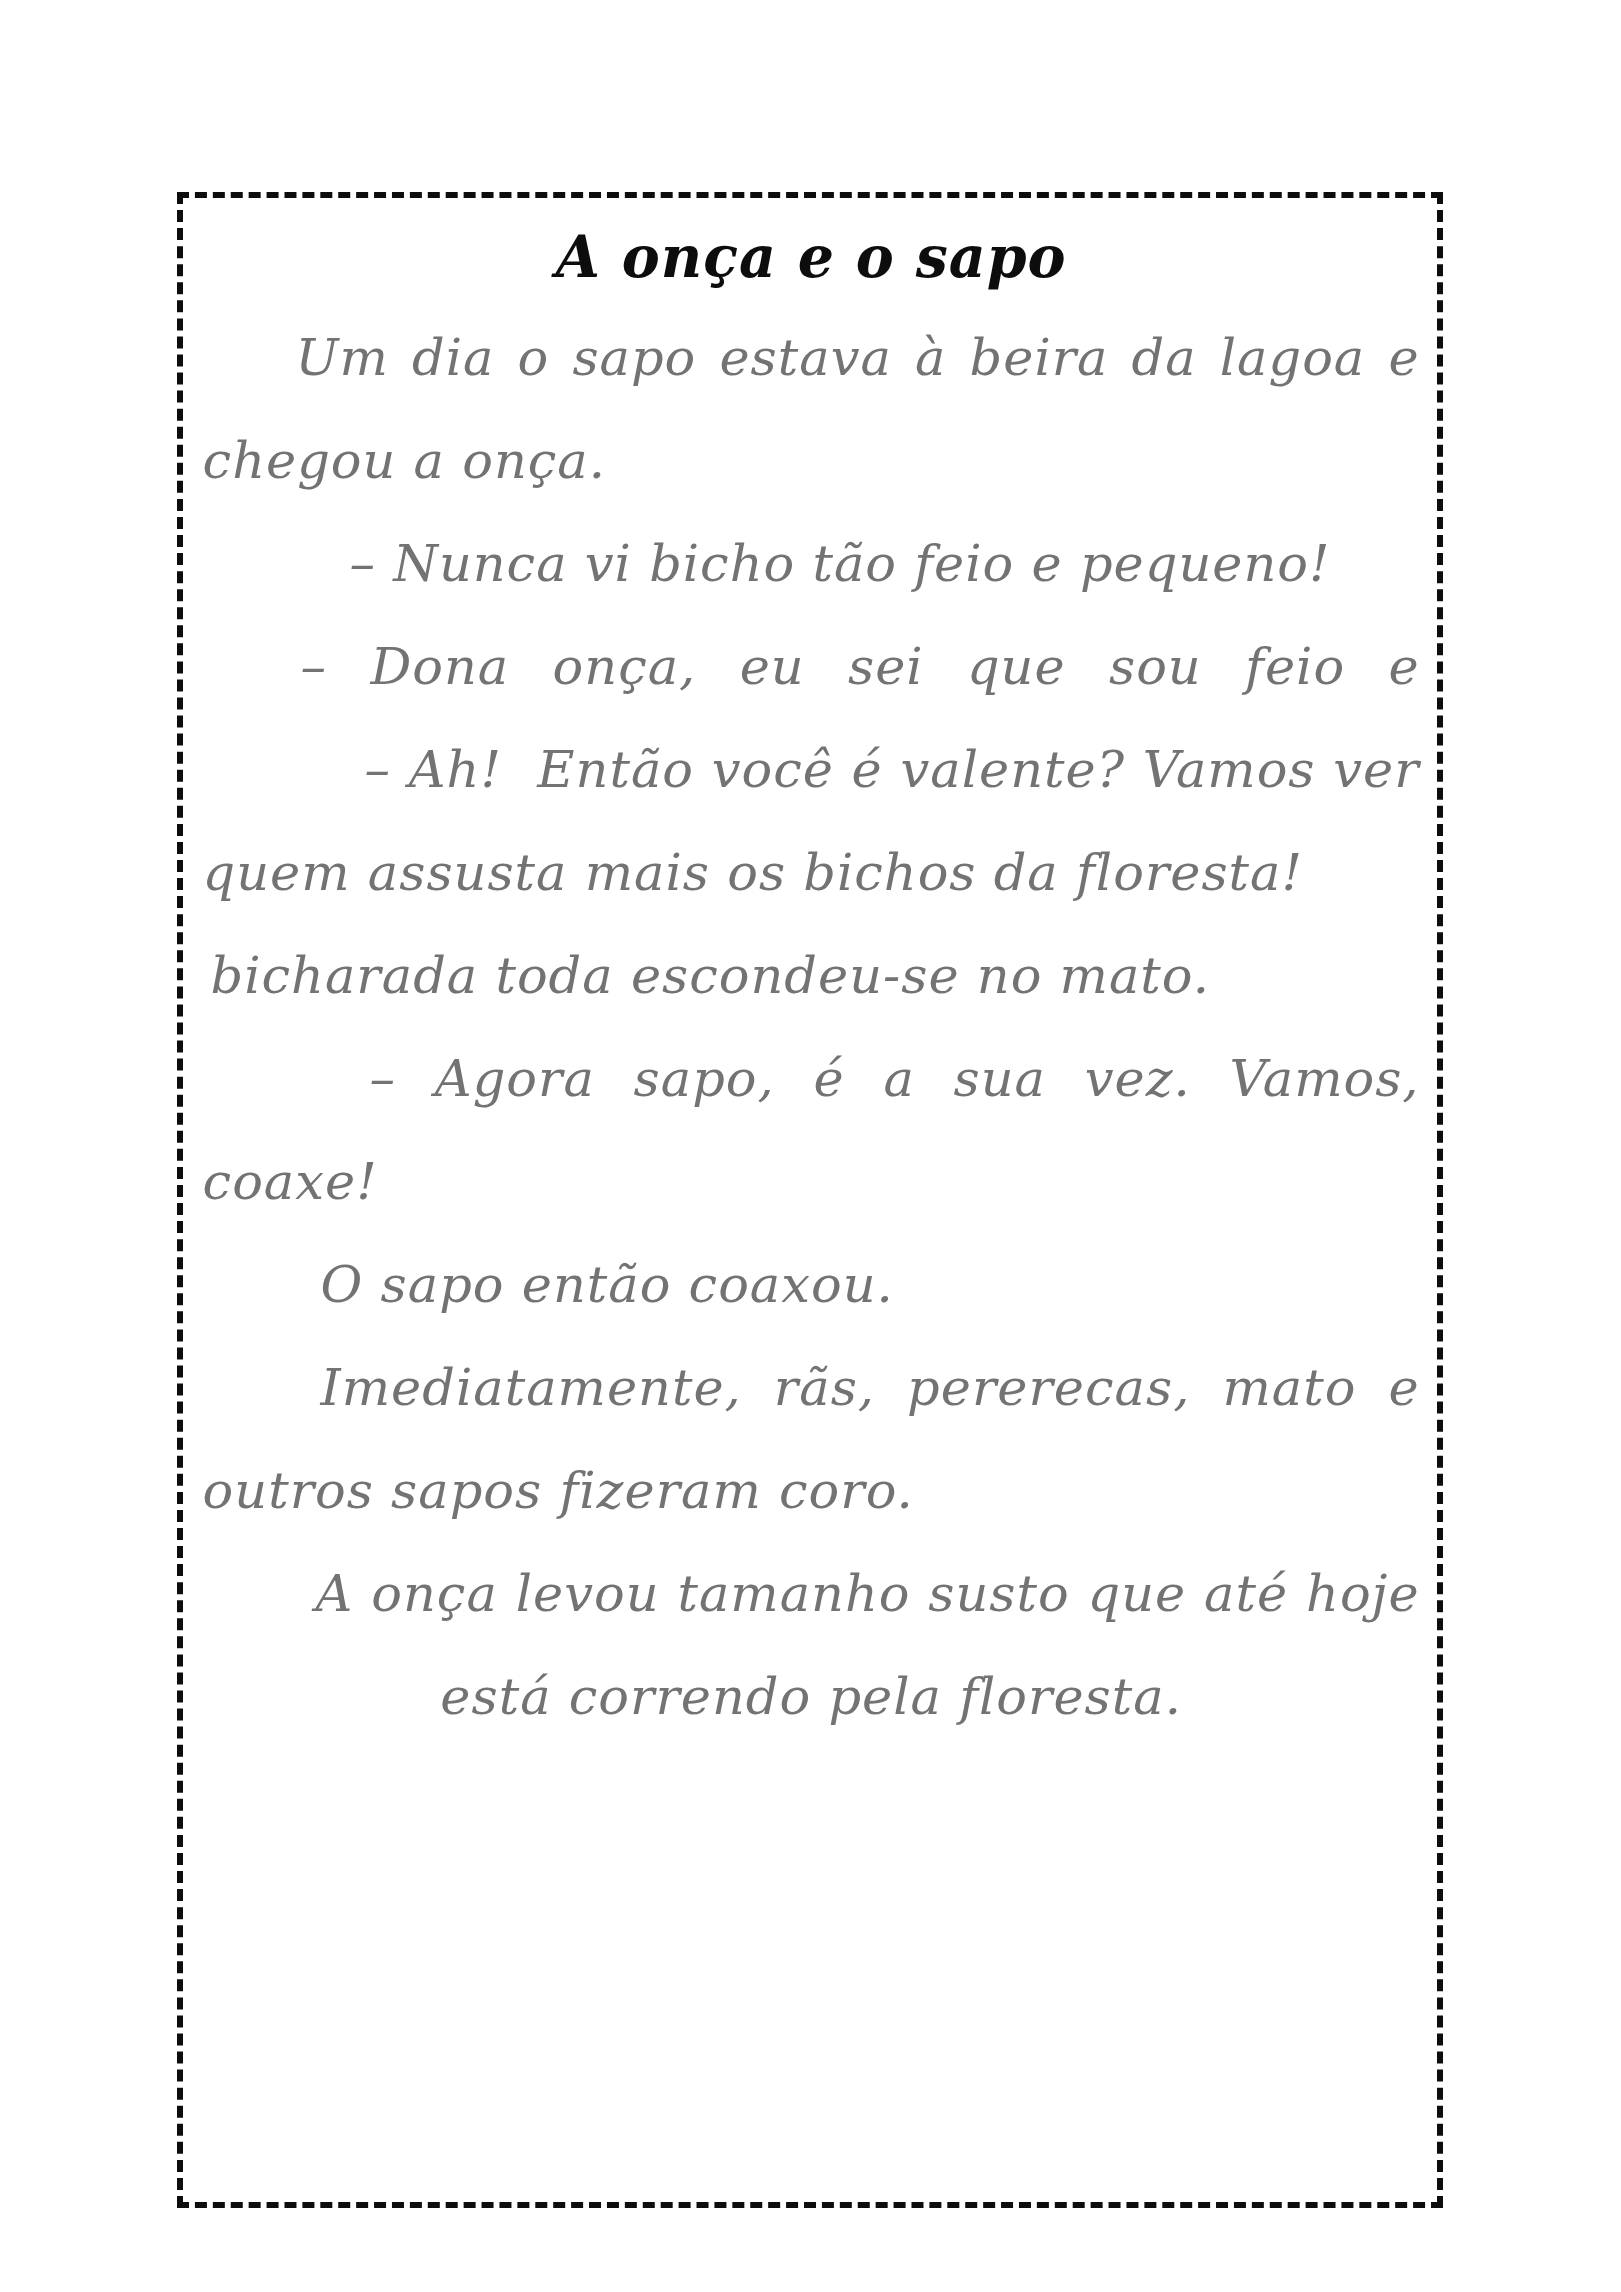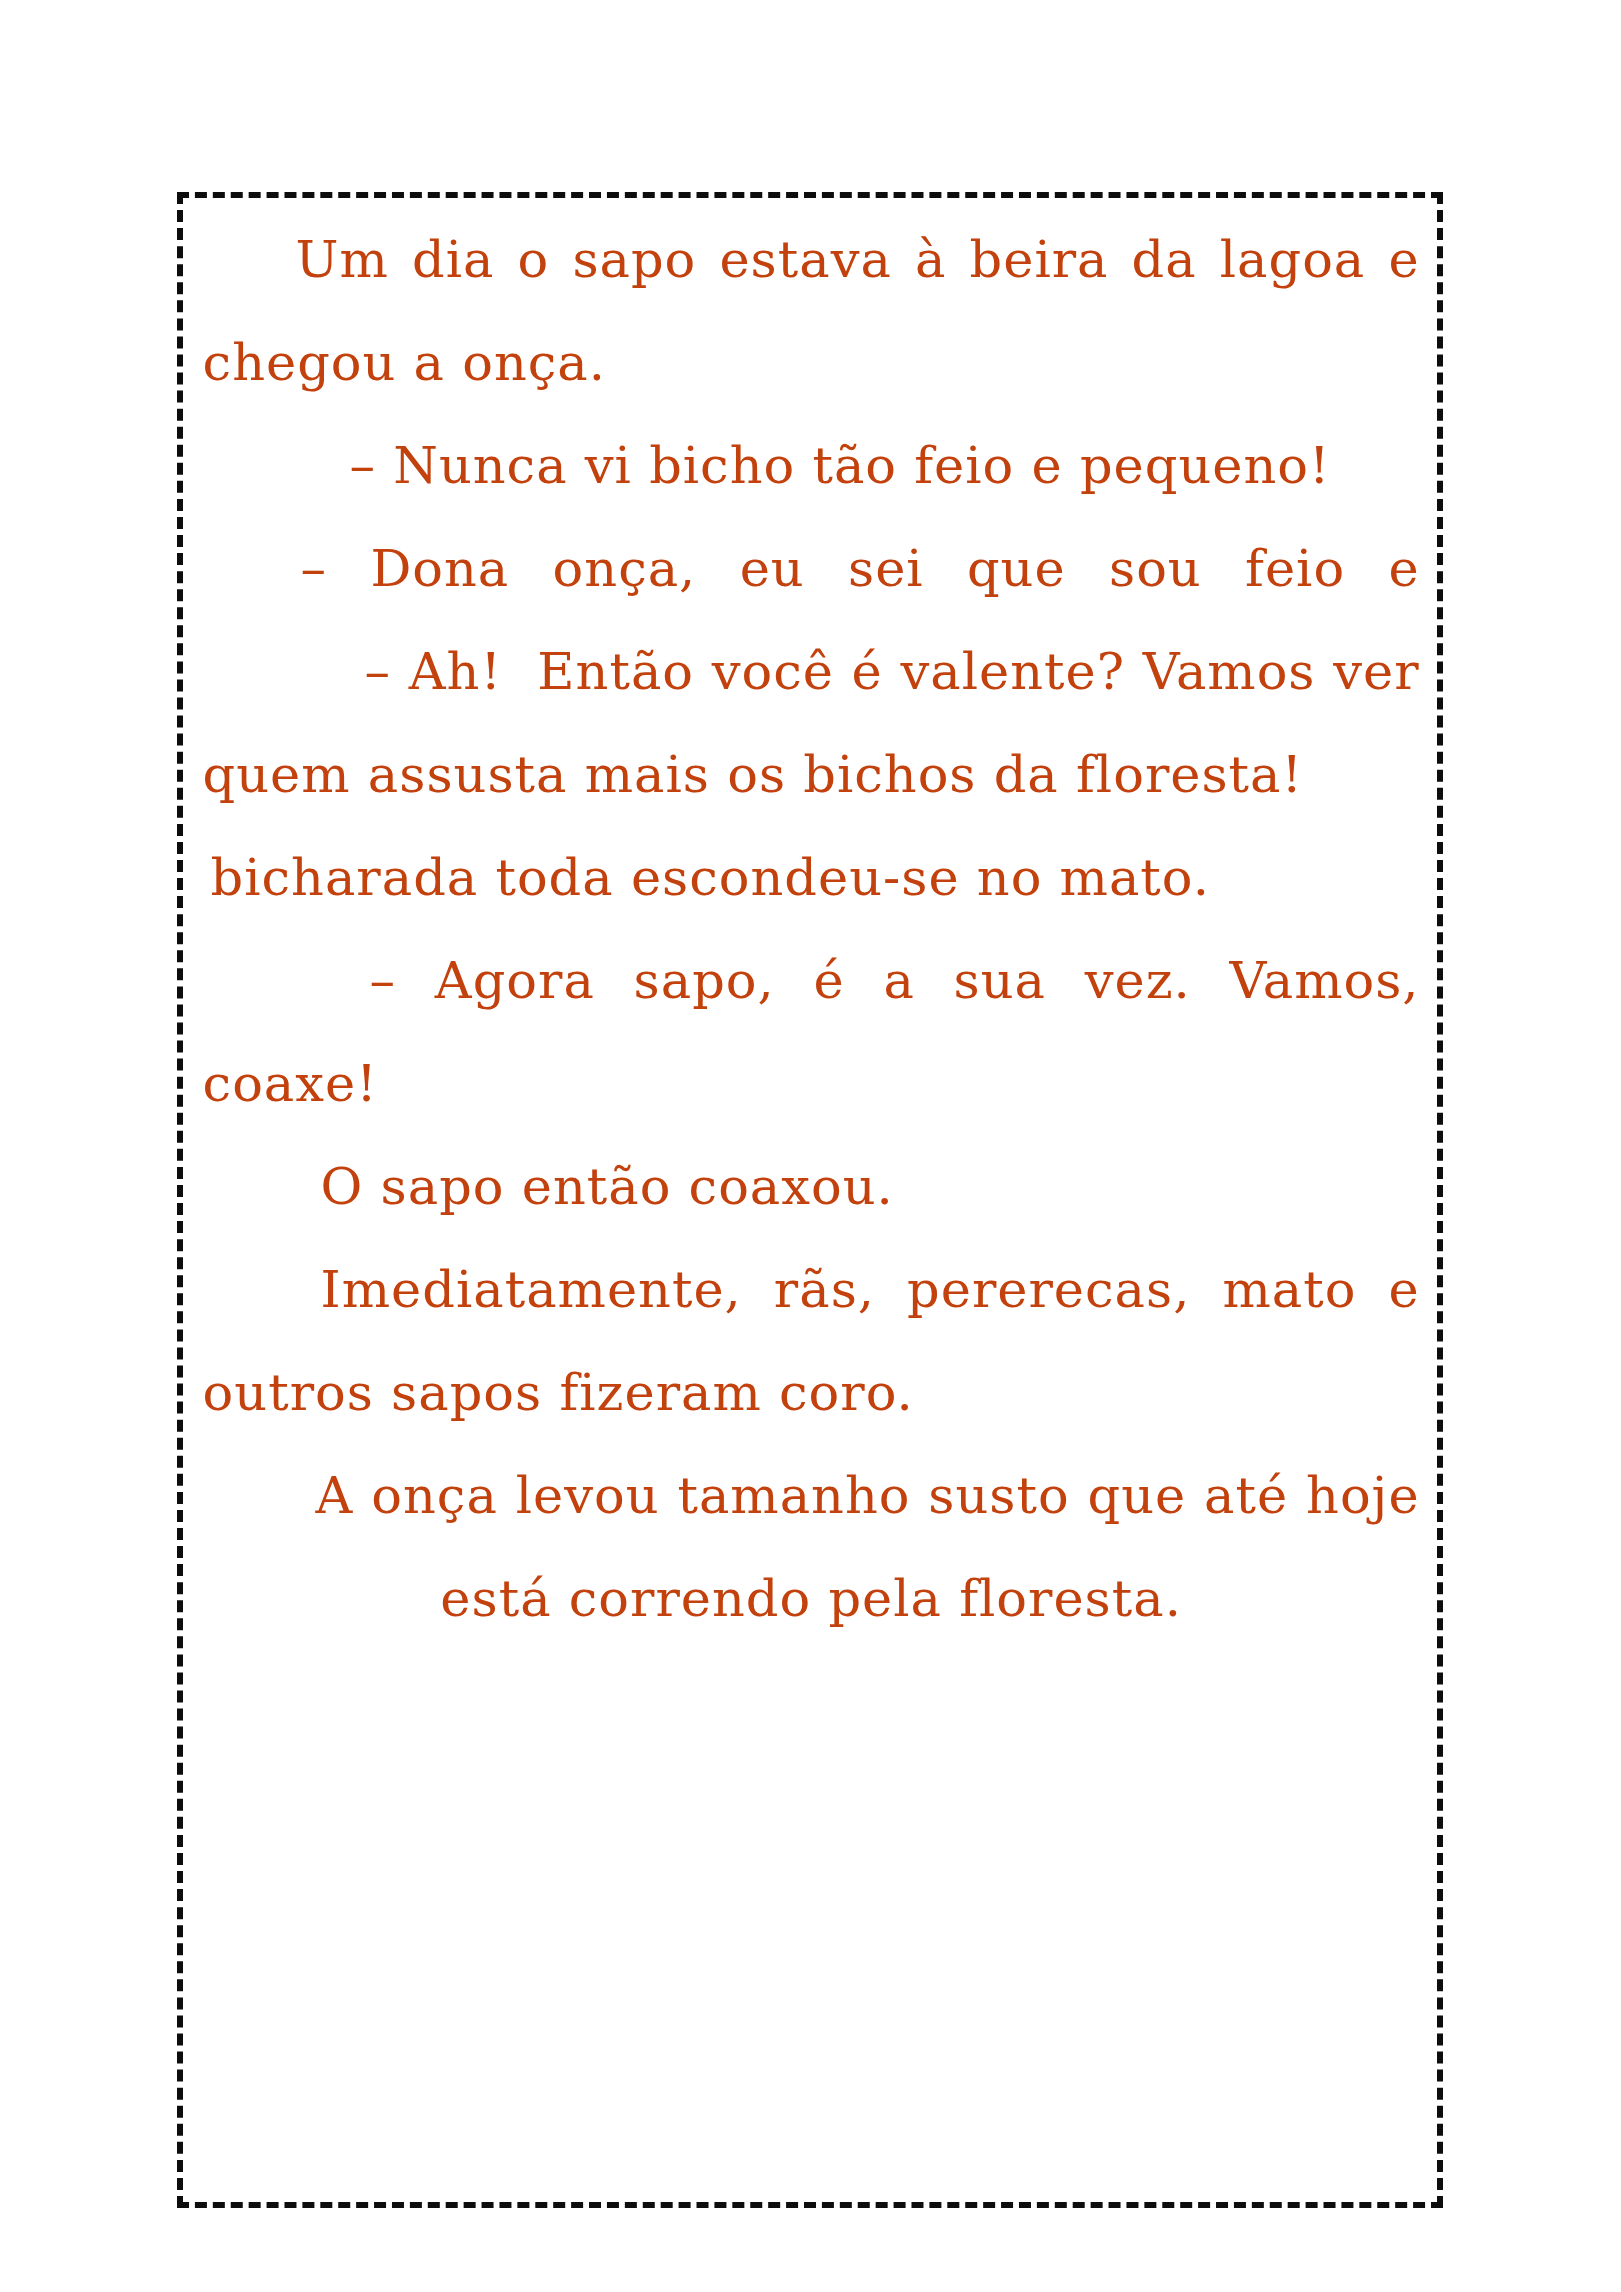--- a/index.html
+++ b/index.html
@@ -33,36 +33,38 @@
     font-style: italic;
     line-height: 98px;
     color: #0d0d0d;
     letter-spacing: 1px;
   }
   #story-body {
     color: #0d0d0d;
   }
   .line {
     font-size: 51px;
+    font-style: italic;
     line-height: 103px;
     text-align: left;
     white-space: pre-wrap;
-    color: #c2410c;
+    color: #737373;
     letter-spacing: 1px;
   }
   .line.just {
     text-align: justify;
     text-align-last: justify;
   }
 </style>
 </head>
 <body>
 
 <div id="page">
   <div id="frame">
+    <h1 id="story-title">A onça e o sapo</h1>
     <div id="story-body">
         <div class="line just" style="padding-left: 93px;">Um dia o sapo estava à beira da lagoa e</div>
         <div class="line" style="padding-left: 0px;">chegou a onça.</div>
         <div class="line" style="padding-left: 147px;">– Nunca vi bicho tão feio e pequeno!</div>
         <div class="line just" style="padding-left: 98px;">– Dona onça, eu sei que sou feio e</div>
         <div class="line just" style="padding-left: 162px;">– Ah!  Então você é valente? Vamos ver</div>
         <div class="line" style="padding-left: 0px;">quem assusta mais os bichos da floresta!</div>
         <div class="line" style="padding-left: 0px; margin-left: 8px;">bicharada toda escondeu-se no mato.</div>
         <div class="line just" style="padding-left: 167px;">– Agora sapo, é a sua vez. Vamos,</div>
         <div class="line" style="padding-left: 0px;">coaxe!</div>

